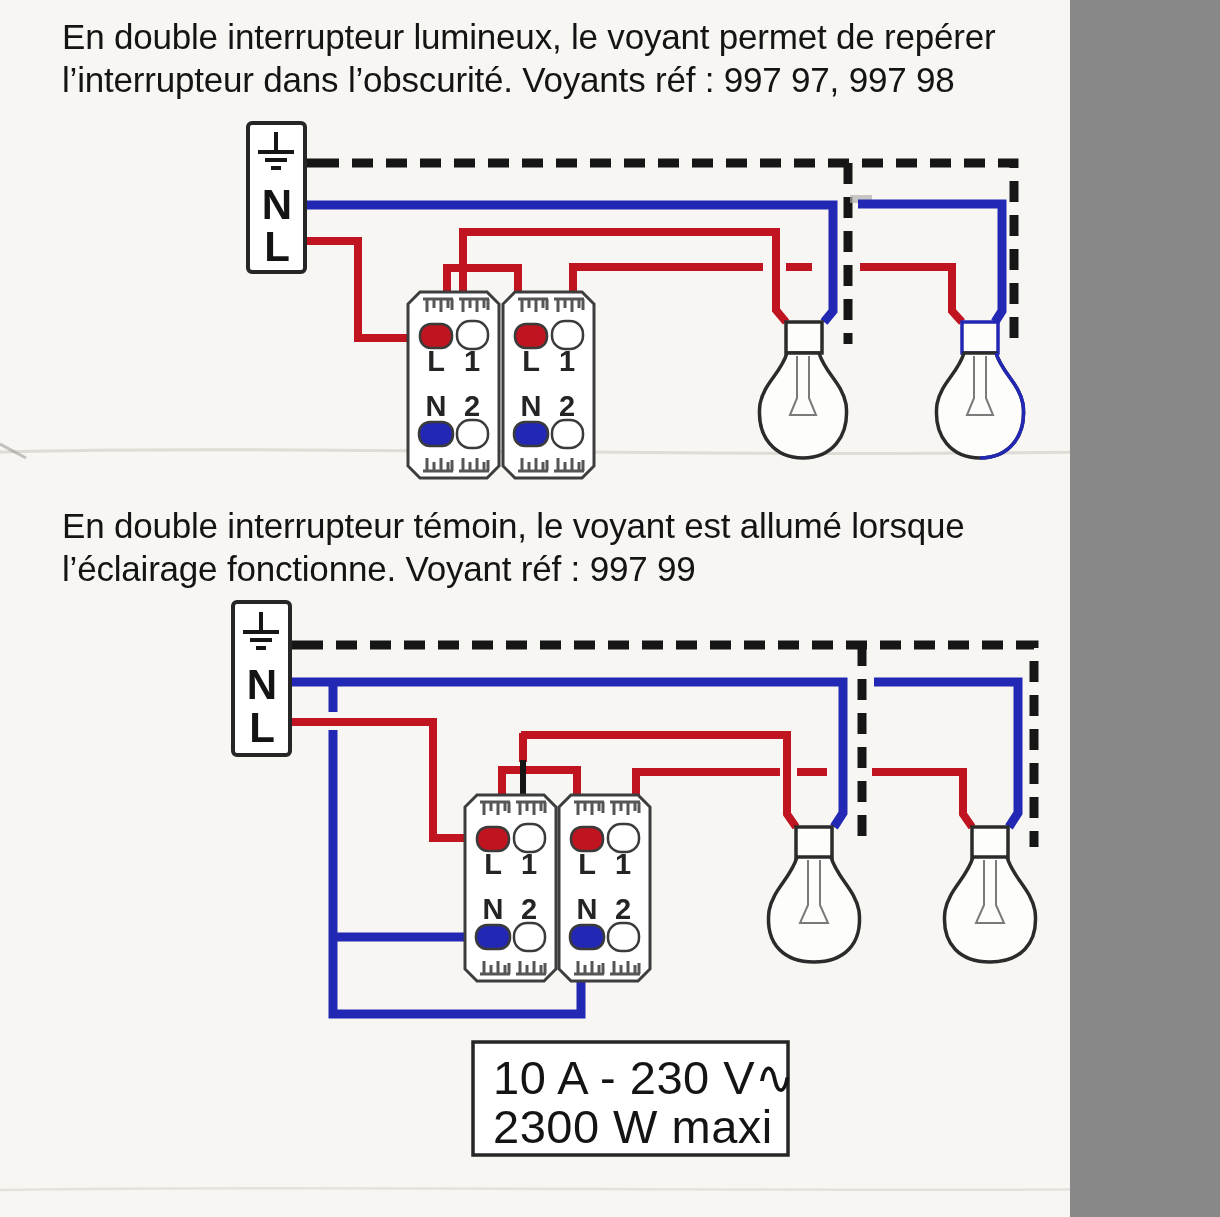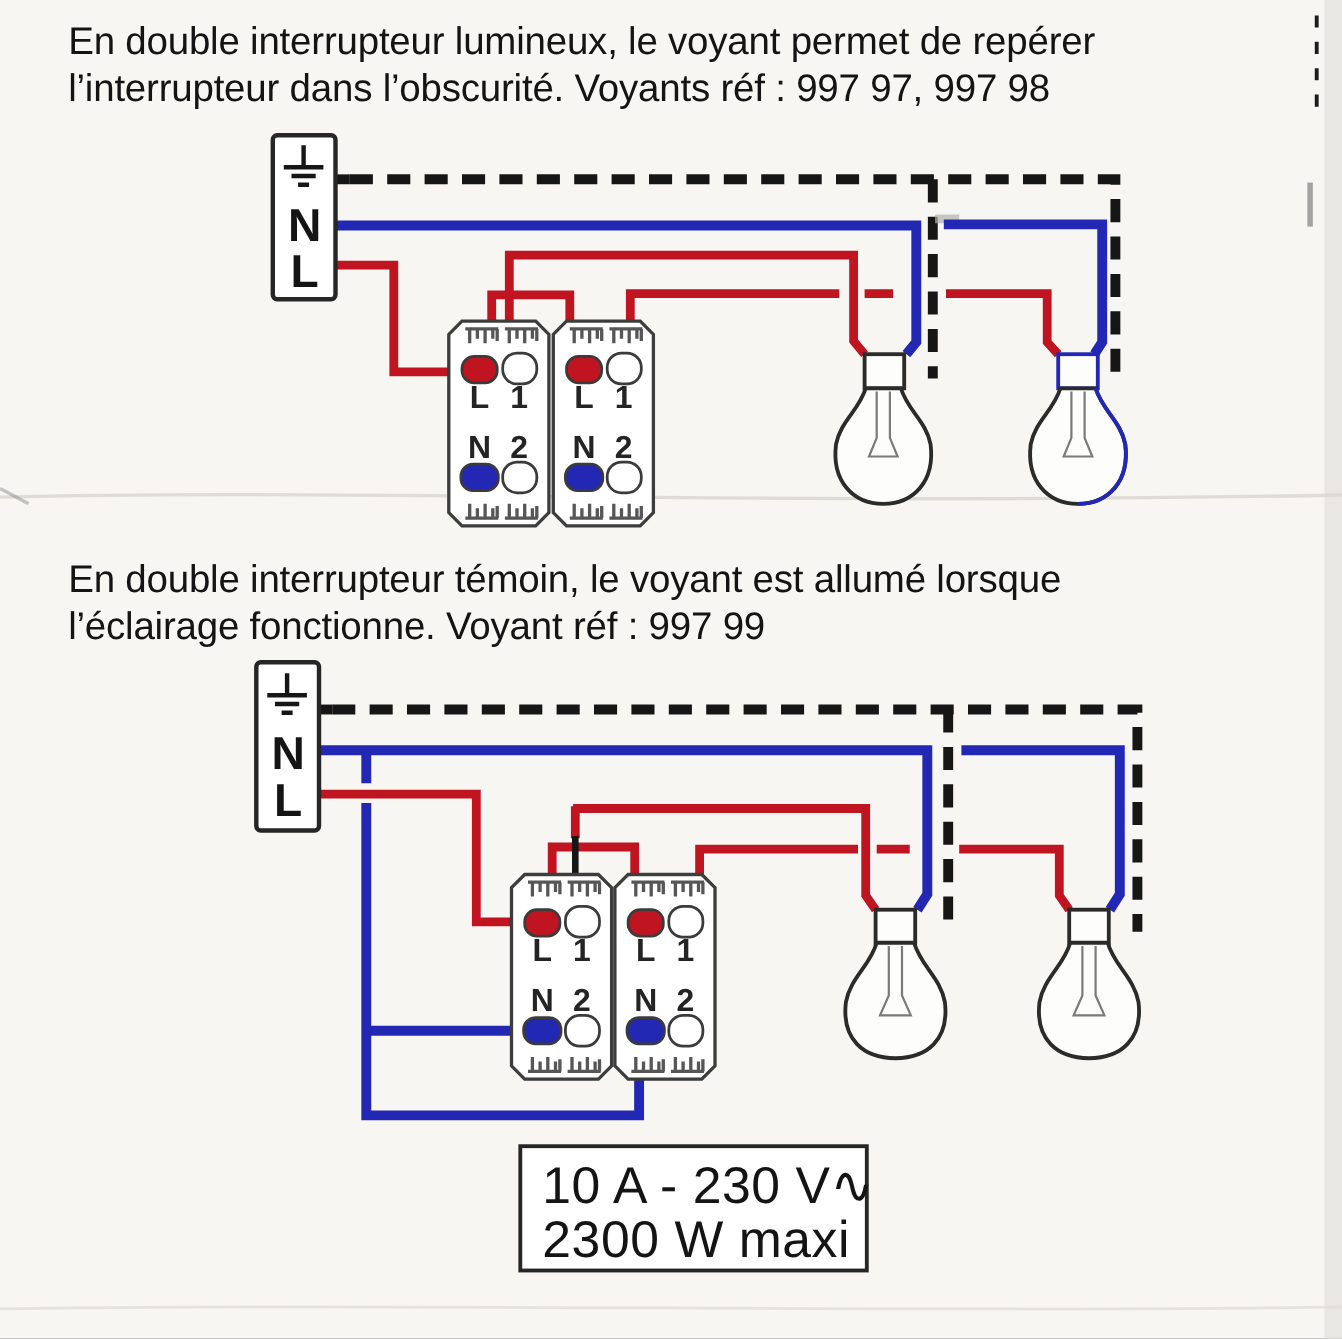--- a/index.html
+++ b/index.html
@@ -1,20 +1,20 @@
 <!DOCTYPE html>
 <html style="--live: #c01421; --neutral: #2328b4; --earth: #161616; --paper: #f7f6f2; --ink: #141414;"><head>
 <meta charset="utf-8">
 <style>
   :root{
     --live:#c01421; --neutral:#2328b4; --earth:#161616;
     --paper:#f7f6f2; --ink:#141414;
   }
   html,body{margin:0;padding:0;background:#888;}
-  .page{position:relative;width:1220px;height:1217px;background:var(--paper);overflow:hidden;}
+  .page{position:relative;width:1070px;height:1217px;background:var(--paper);overflow:hidden;}
   svg{display:block;}
   svg text{font-family:"Liberation Sans","DejaVu Sans",sans-serif;fill:var(--ink);}
   .heading{font-size:35px;letter-spacing:-0.2px;}
   .supply-label{font-size:42px;font-weight:700;text-anchor:middle;}
   .term-label{font-size:29px;font-weight:600;fill:#242424;text-anchor:middle;}
   .ratings-line{font-size:47px;letter-spacing:0.5px;}
   .wire{fill:none;stroke-linecap:butt;stroke-linejoin:miter;}
   .wire-live{stroke:var(--live);stroke-width:8;}
   .wire-neutral{stroke:var(--neutral);stroke-width:9;}
   .wire-earth{stroke:var(--earth);stroke-width:9;}

